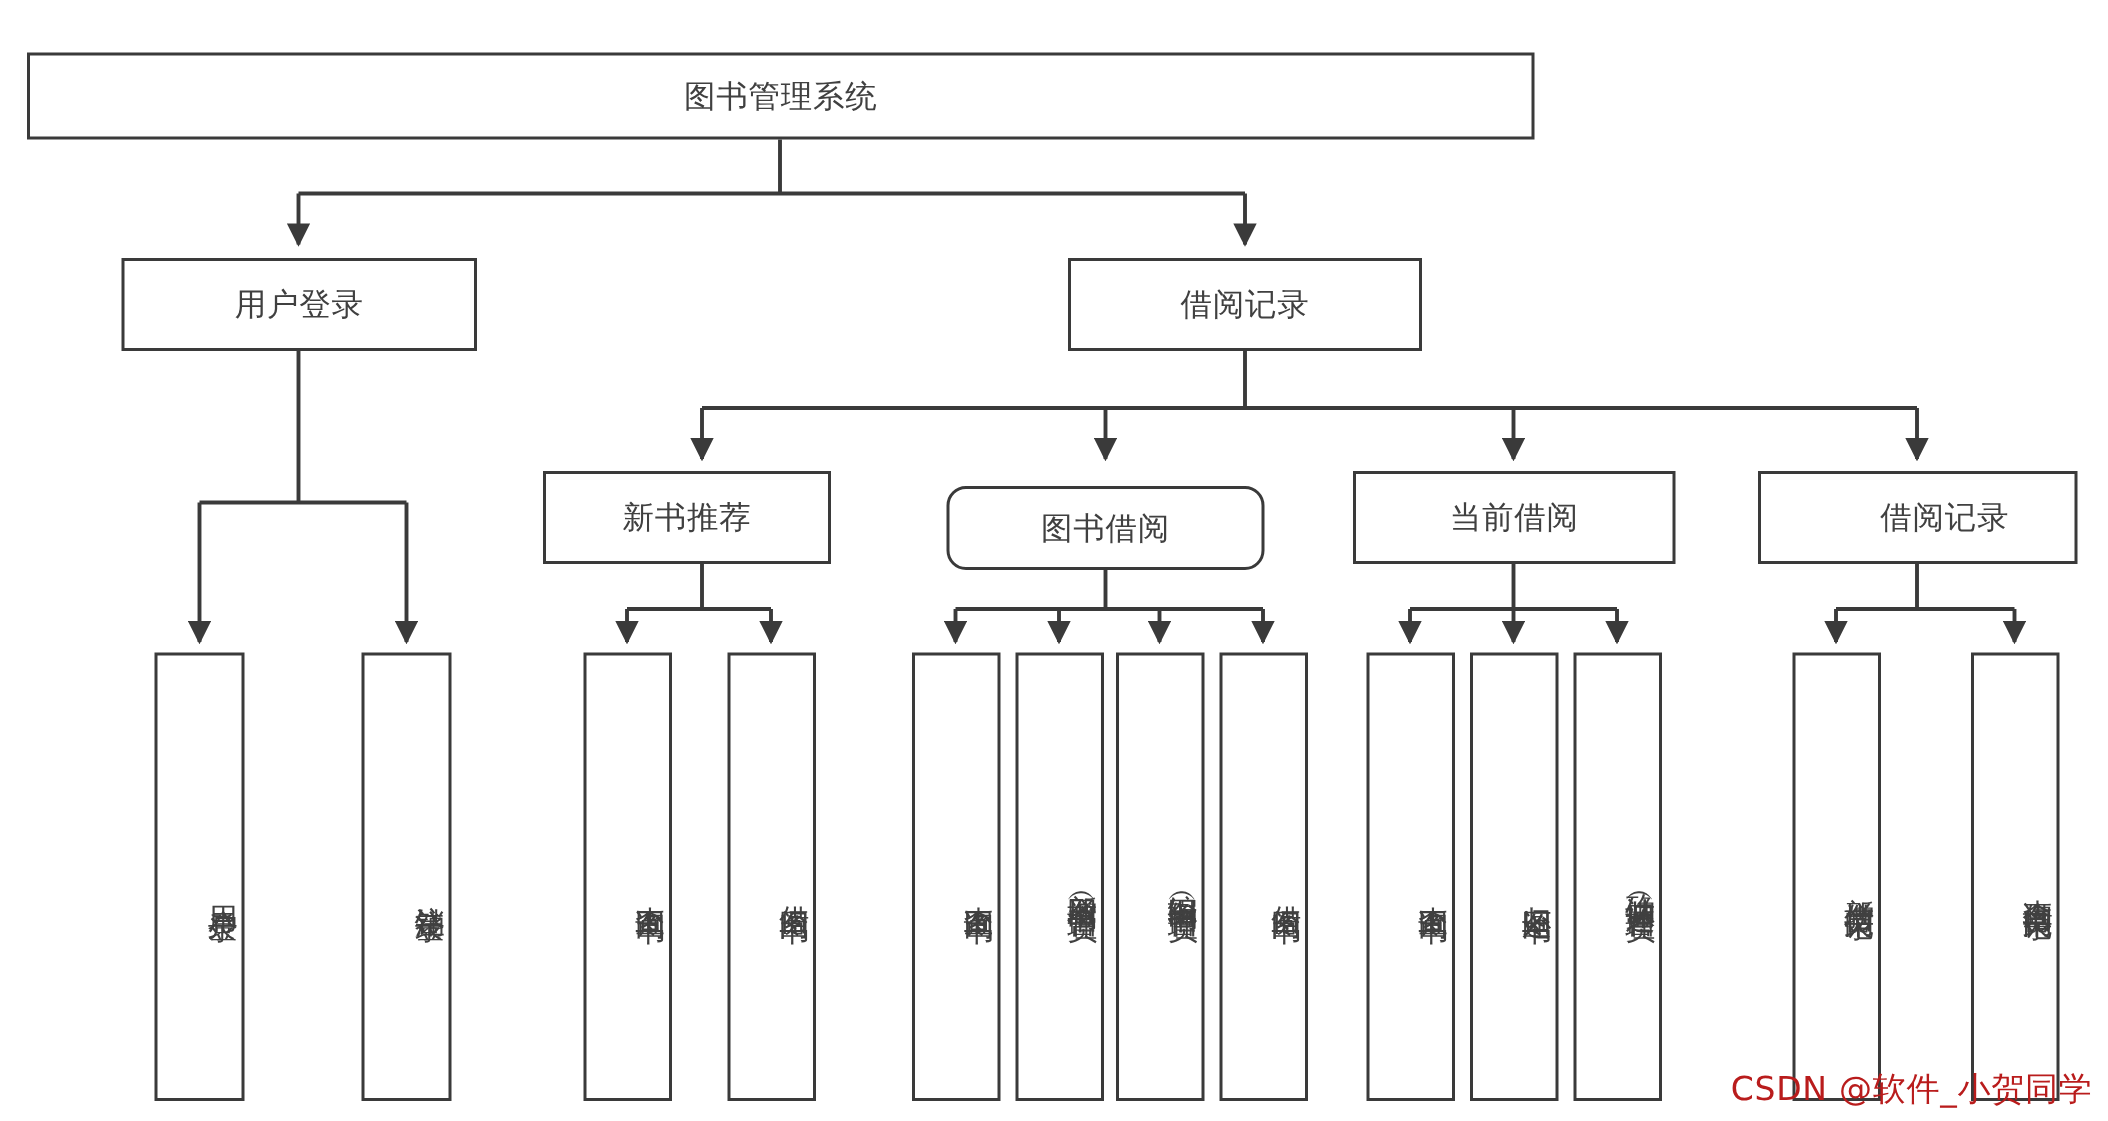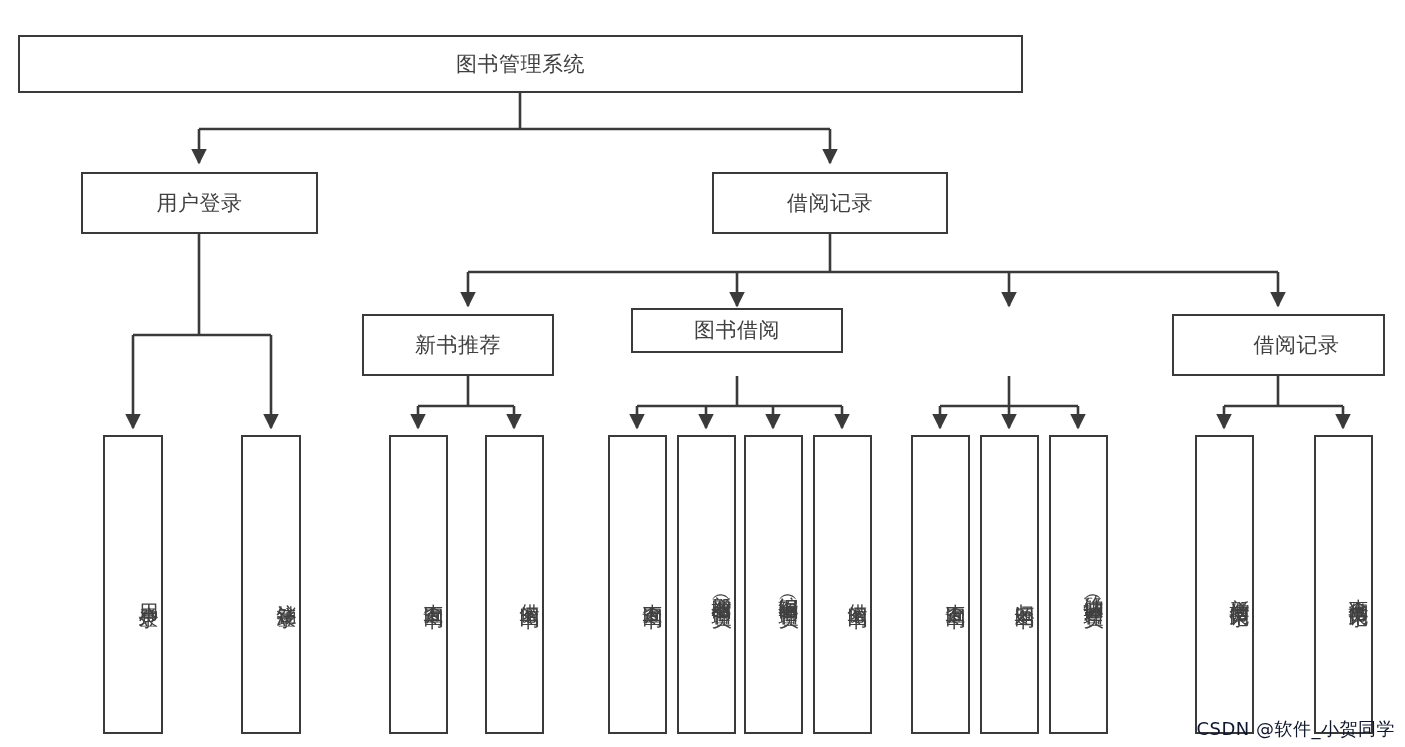--- a/index.html
+++ b/index.html
@@ -53,22 +53,22 @@
   .node.vertical.tall-pad {
     padding-top: 8px;
   }
   .node-label {
     display: block;
   }
   .watermark {
     position: absolute;
     right: 10px;
     bottom: 6px;
-    font-size: 18px;
-    color: #0f172a;
+    font-size: 22px;
+    color: #b91c1c;
     letter-spacing: 0.5px;
     white-space: nowrap;
   }
 </style>
 </head>
 <body>
 
 <div id="canvas">
 
   <svg class="edges" viewBox="0 0 1405 747" xmlns="http://www.w3.org/2000/svg">
@@ -129,22 +129,25 @@
   <div class="node horizontal" style="left:81px; top:172px; width:237px; height:62px;">
     <span class="node-label">用户登录</span>
   </div>
   <div class="node horizontal" style="left:712px; top:172px; width:236px; height:62px;">
     <span class="node-label">借阅记录</span>
   </div>
 
   <div class="node horizontal" style="left:362px; top:314px; width:192px; height:62px;">
     <span class="node-label">新书推荐</span>
   </div>
-  <div class="node horizontal" style="left:631px; top:308px; width:212px; height:45px;">
+  <div class="node horizontal" style="left:631px; top:324px; width:212px; height:56px;border-radius:13px;">
     <span class="node-label">图书借阅</span>
+  </div>
+  <div class="node horizontal" style="left:902px; top:314px; width:215px; height:62px;">
+    <span class="node-label">当前借阅</span>
   </div>
   <div class="node horizontal" style="left:1172px; top:314px; width:213px; height:62px;padding-left:36px;">
     <span class="node-label">借阅记录</span>
   </div>
 
   <div class="node vertical" style="left:103px; top:435px; width:60px; height:299px;">
     <span class="node-label">用户登录</span>
   </div>
   <div class="node vertical" style="left:241px; top:435px; width:60px; height:299px;">
     <span class="node-label">注销登录</span>

